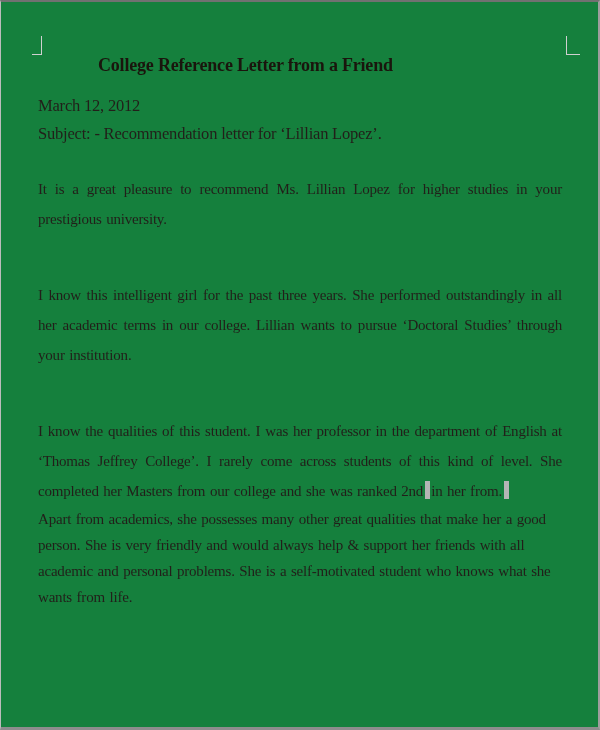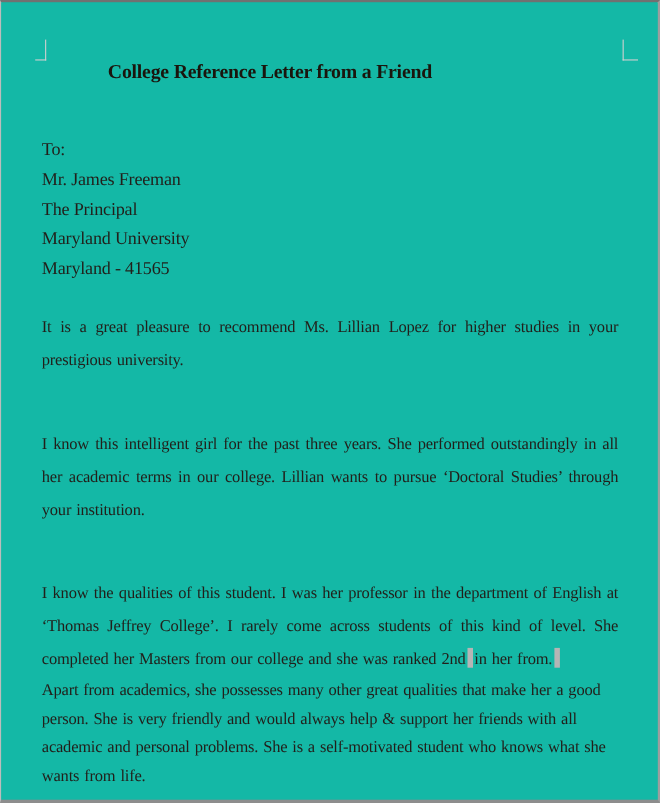--- a/index.html
+++ b/index.html
@@ -5,21 +5,21 @@
   html, body {
     margin: 0;
     padding: 0;
     background: #ffffff;
   }
   .page {
     position: relative;
     width: 600px;
     height: 730px;
     box-sizing: border-box;
-    background: #14b8a6;
+    background: #15803d;
     border-top: 2px solid #717171;
     border-left: 1px solid #bcbcbc;
     border-right: 2px solid #9e9e9e;
     border-bottom: 3px solid #8d8d8d;
     overflow: hidden;
     font-family: "Liberation Serif", serif;
     color: #221f1a;
   }
   
   .mark {
@@ -92,28 +92,25 @@
 </head>
 <body>
 
 <div class="page">
   <div class="mark mark-tl"></div>
   <div class="mark mark-tr"></div>
 
   <div class="content">
     <h1 class="title">College Reference Letter from a Friend</h1>
 
-    <div class="address">
-      <div>To:</div>
-      <div>Mr. James Freeman</div>
-      <div>The Principal</div>
-      <div>Maryland University</div>
-      <div>Maryland - 41565</div>
+
+    <div class="dateblock">
+      <div>March 12, 2012</div>
+      <div>Subject: - Recommendation letter for ‘Lillian Lopez’.</div>
     </div>
-
 
     <p class="para first justify lh30">It is a great pleasure to recommend Ms. Lillian Lopez for higher studies in your prestigious university.</p>
 
     <p class="para justify lh30">I know this intelligent girl for the past three years. She performed outstandingly in all her academic terms in our college. Lillian wants to pursue ‘Doctoral Studies’ through your institution.</p>
 
     <p class="para justify lh30"><span>I know the qualities of this student. I was her professor in the department of English at ‘Thomas Jeffrey College’. I rarely come across students of this kind of level. She completed her Masters from our college and she was ranked 2nd</span><span class="space-mark"></span><span>in her from.</span><span class="space-mark"></span></p>
 
     <p class="para lh26">Apart from academics, she possesses many other great qualities that make her a good person. She is very friendly and would always help &amp; support her friends with all academic and personal problems. She is a self-motivated student who knows what she wants from life.</p>
   </div>
 </div>

